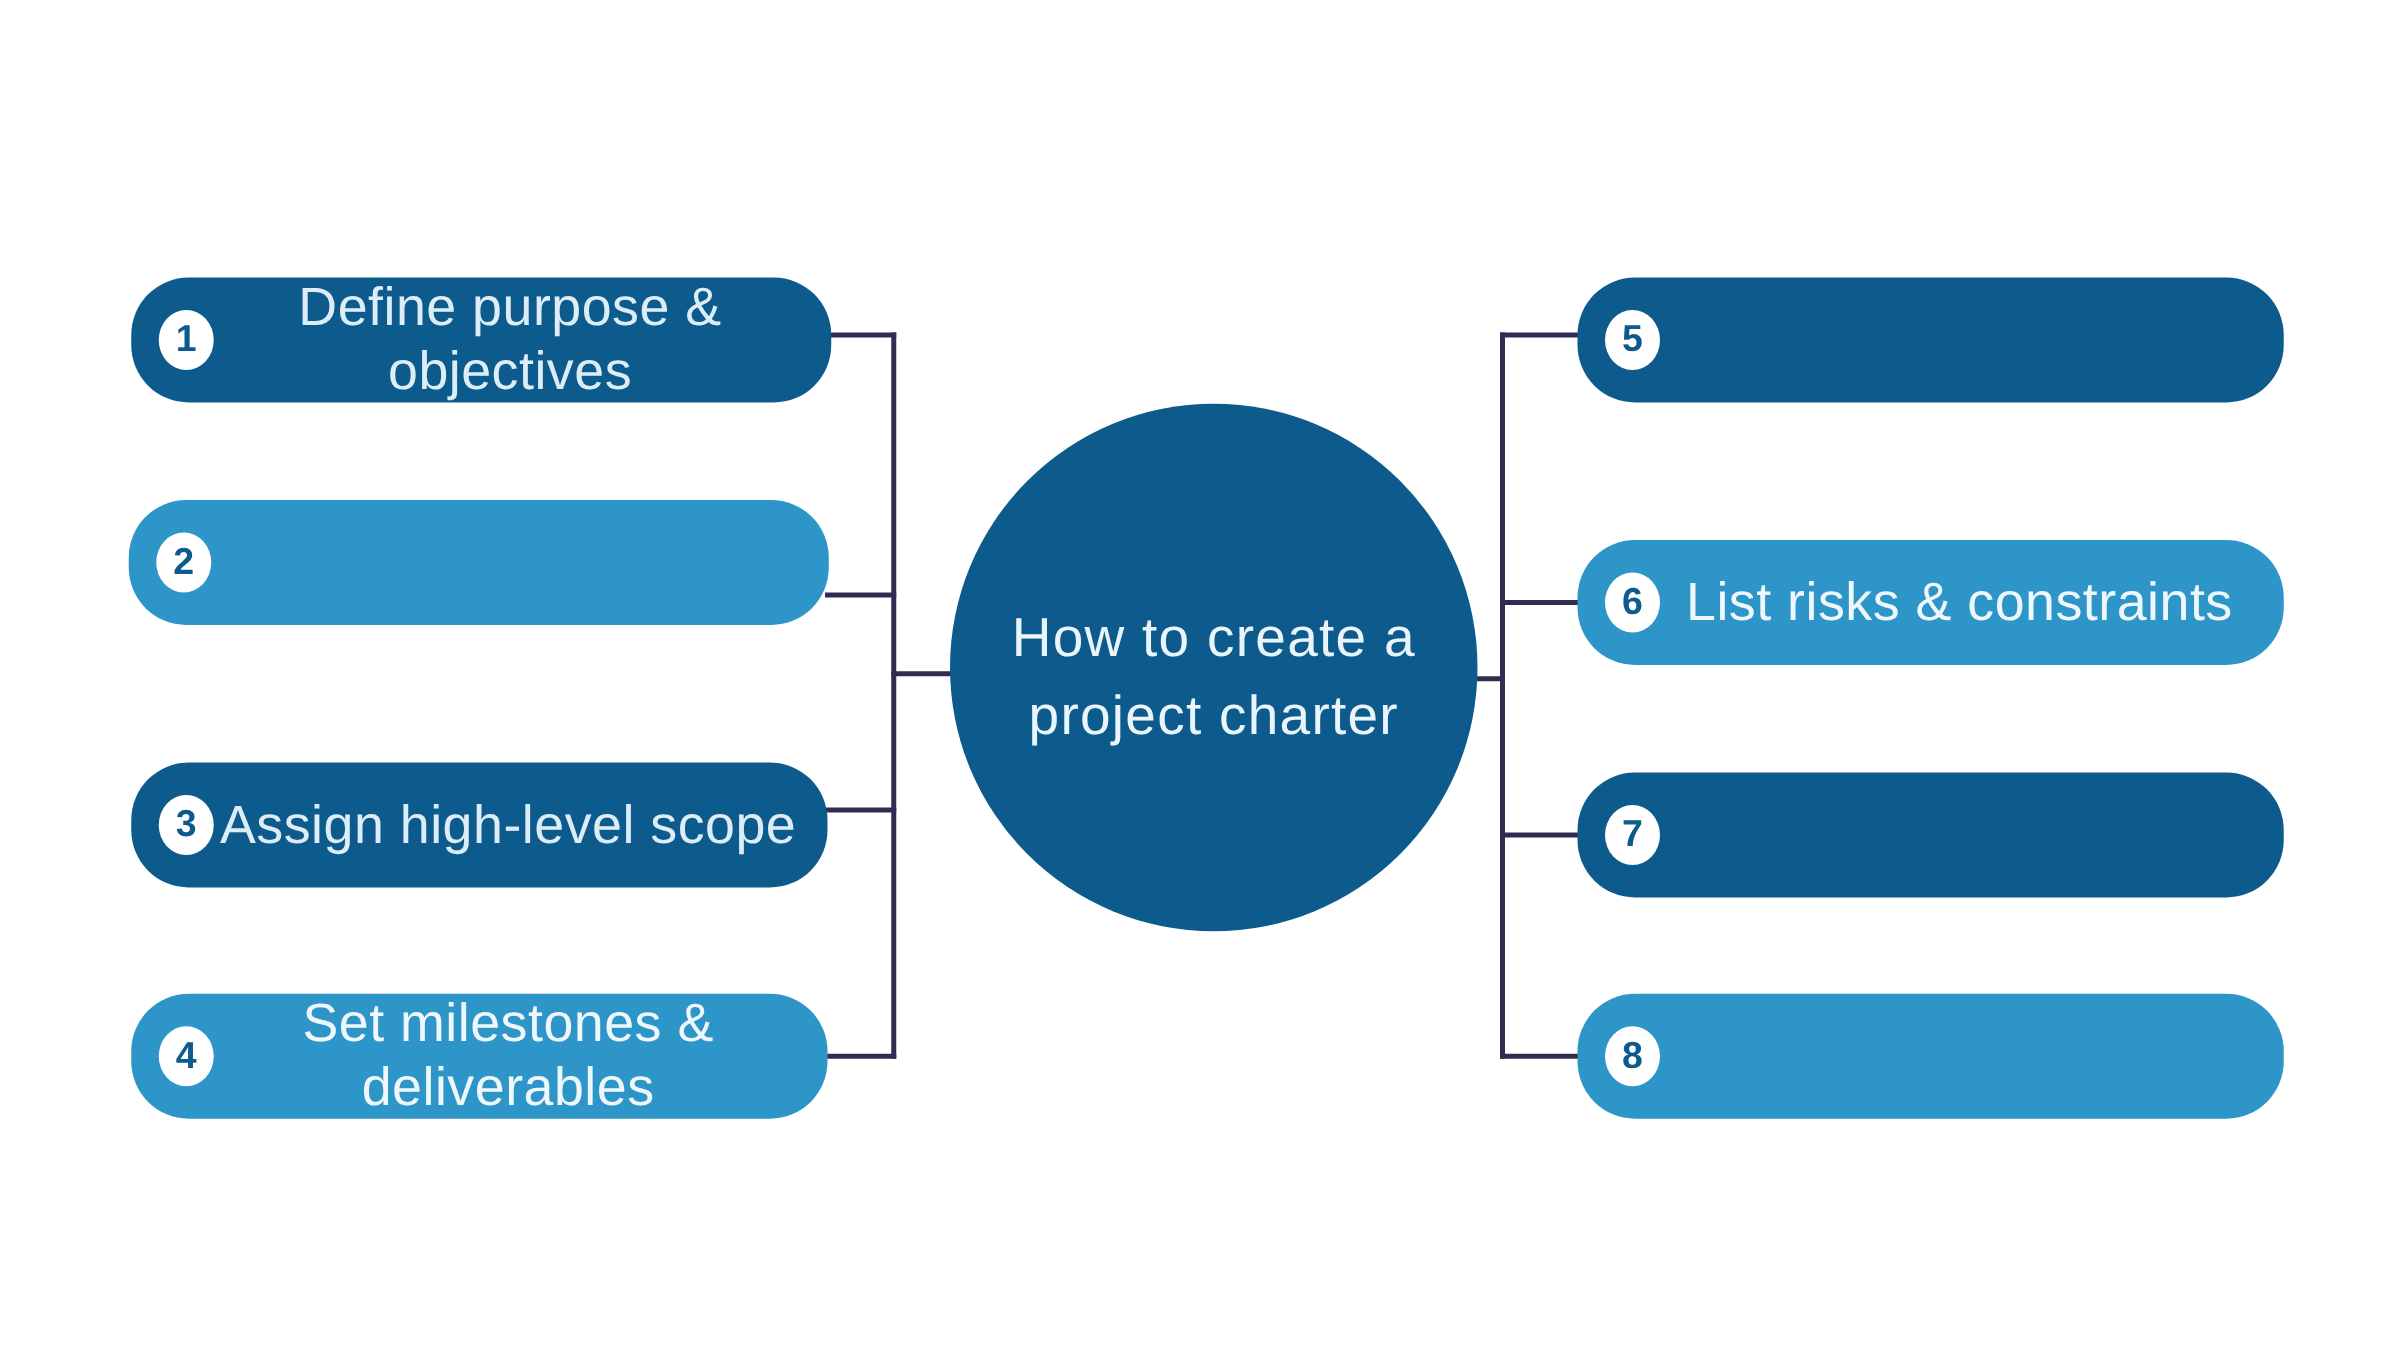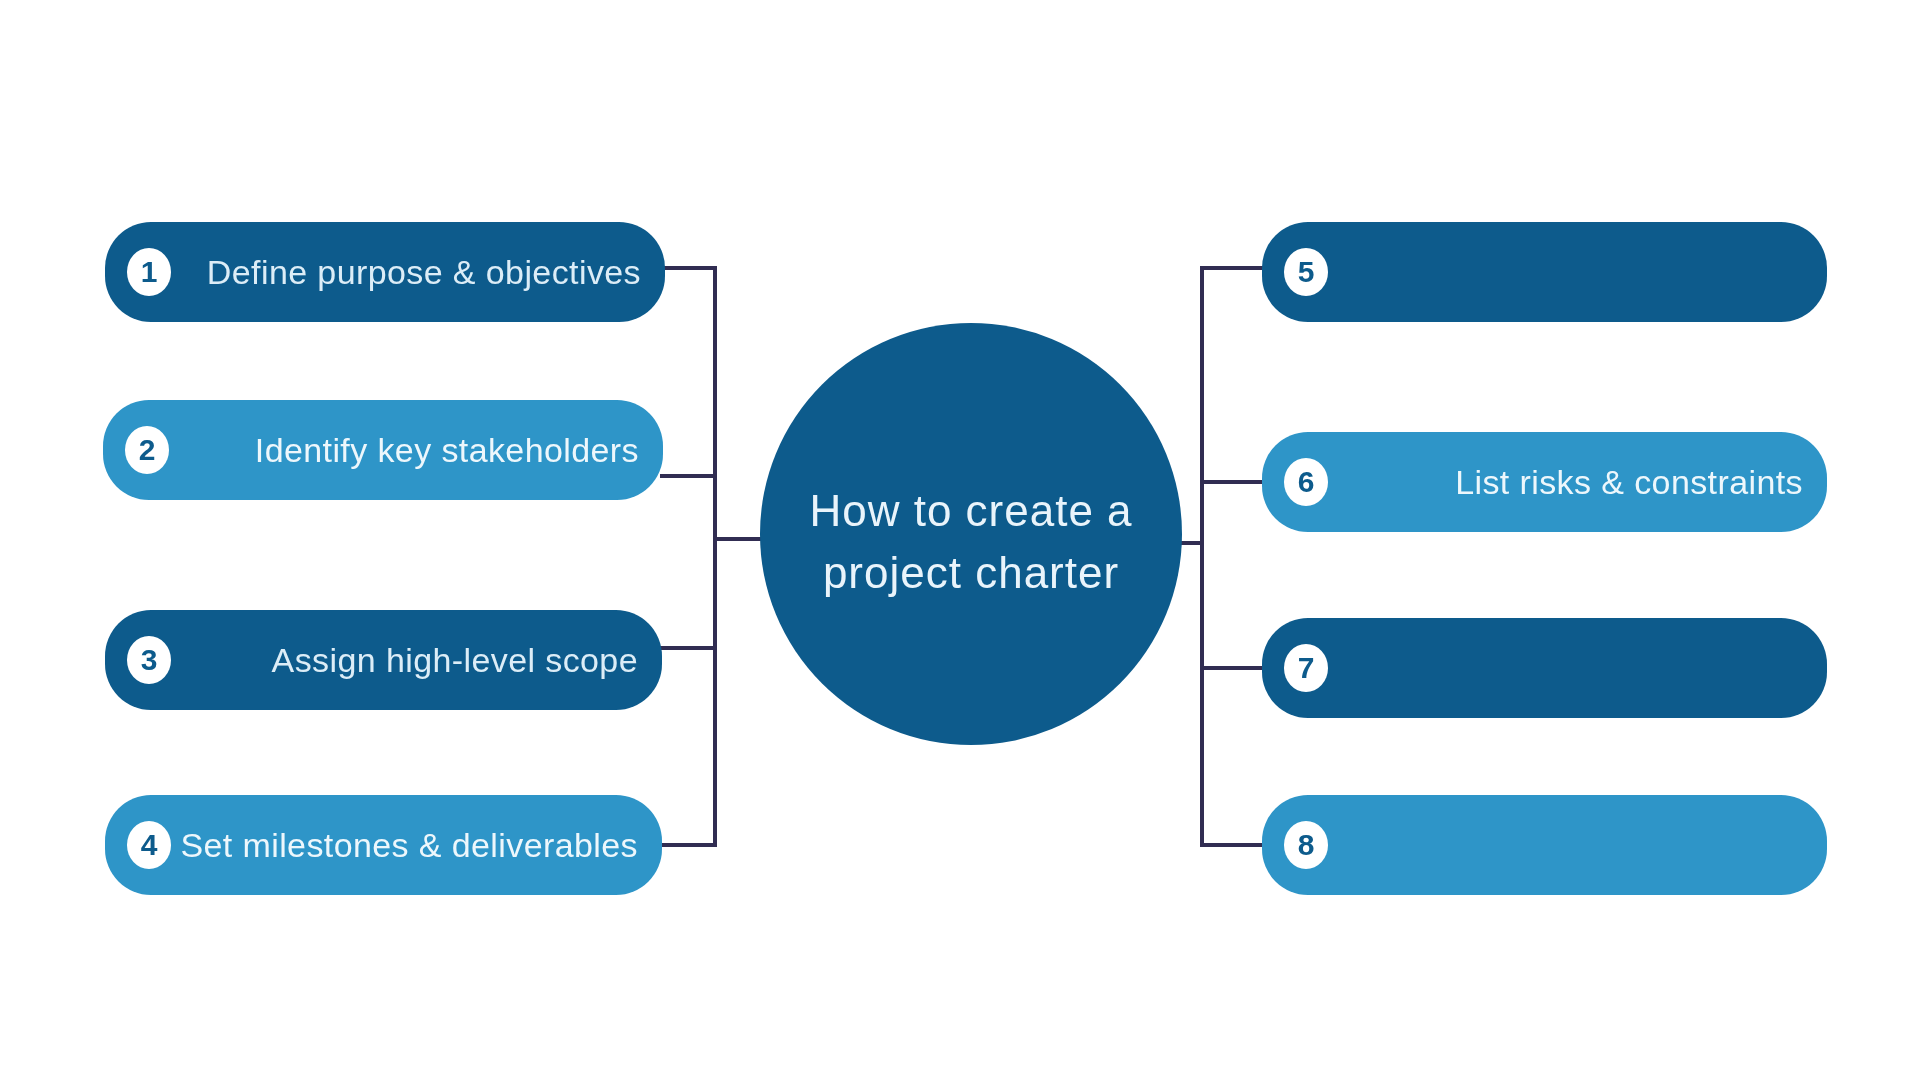--- a/index.html
+++ b/index.html
@@ -25,22 +25,22 @@
   .pill.light .label{color:#edf7fc;}
   .badge{
     flex:0 0 auto;
     width:44px;height:48px;border-radius:50%;
     background:#ffffff;
     display:flex;align-items:center;justify-content:center;
     font-weight:bold;font-size:30px;color:#0d5b8c;
   }
   .label{
     flex:1 1 auto;
-    text-align:right;
-    font-size:34px;letter-spacing:.4px;
+    text-align:center;
+    font-size:43px;letter-spacing:.4px;
     line-height:1.18;
     padding:0 4px;
   }
   
   .center-circle{
     position:absolute;z-index:2;
     left:760px;top:323px;width:422px;height:422px;
     border-radius:50%;background:#0d5b8c;
     display:flex;flex-direction:column;align-items:center;justify-content:center;
     padding-top:16px;box-sizing:border-box;
@@ -98,21 +98,20 @@
     <div class="title-line">project charter</div>
   </div>
 
   <div class="pill dark" id="pill-1">
     <span class="badge">1</span>
     <span class="label">Define purpose &amp; objectives</span>
   </div>
 
   <div class="pill light" id="pill-2">
     <span class="badge">2</span>
-    <span class="label">Identify key stakeholders</span>
   </div>
 
   <div class="pill dark" id="pill-3">
     <span class="badge">3</span>
     <span class="label">Assign high-level scope</span>
   </div>
 
   <div class="pill light" id="pill-4">
     <span class="badge">4</span>
     <span class="label">Set milestones &amp; deliverables</span>

